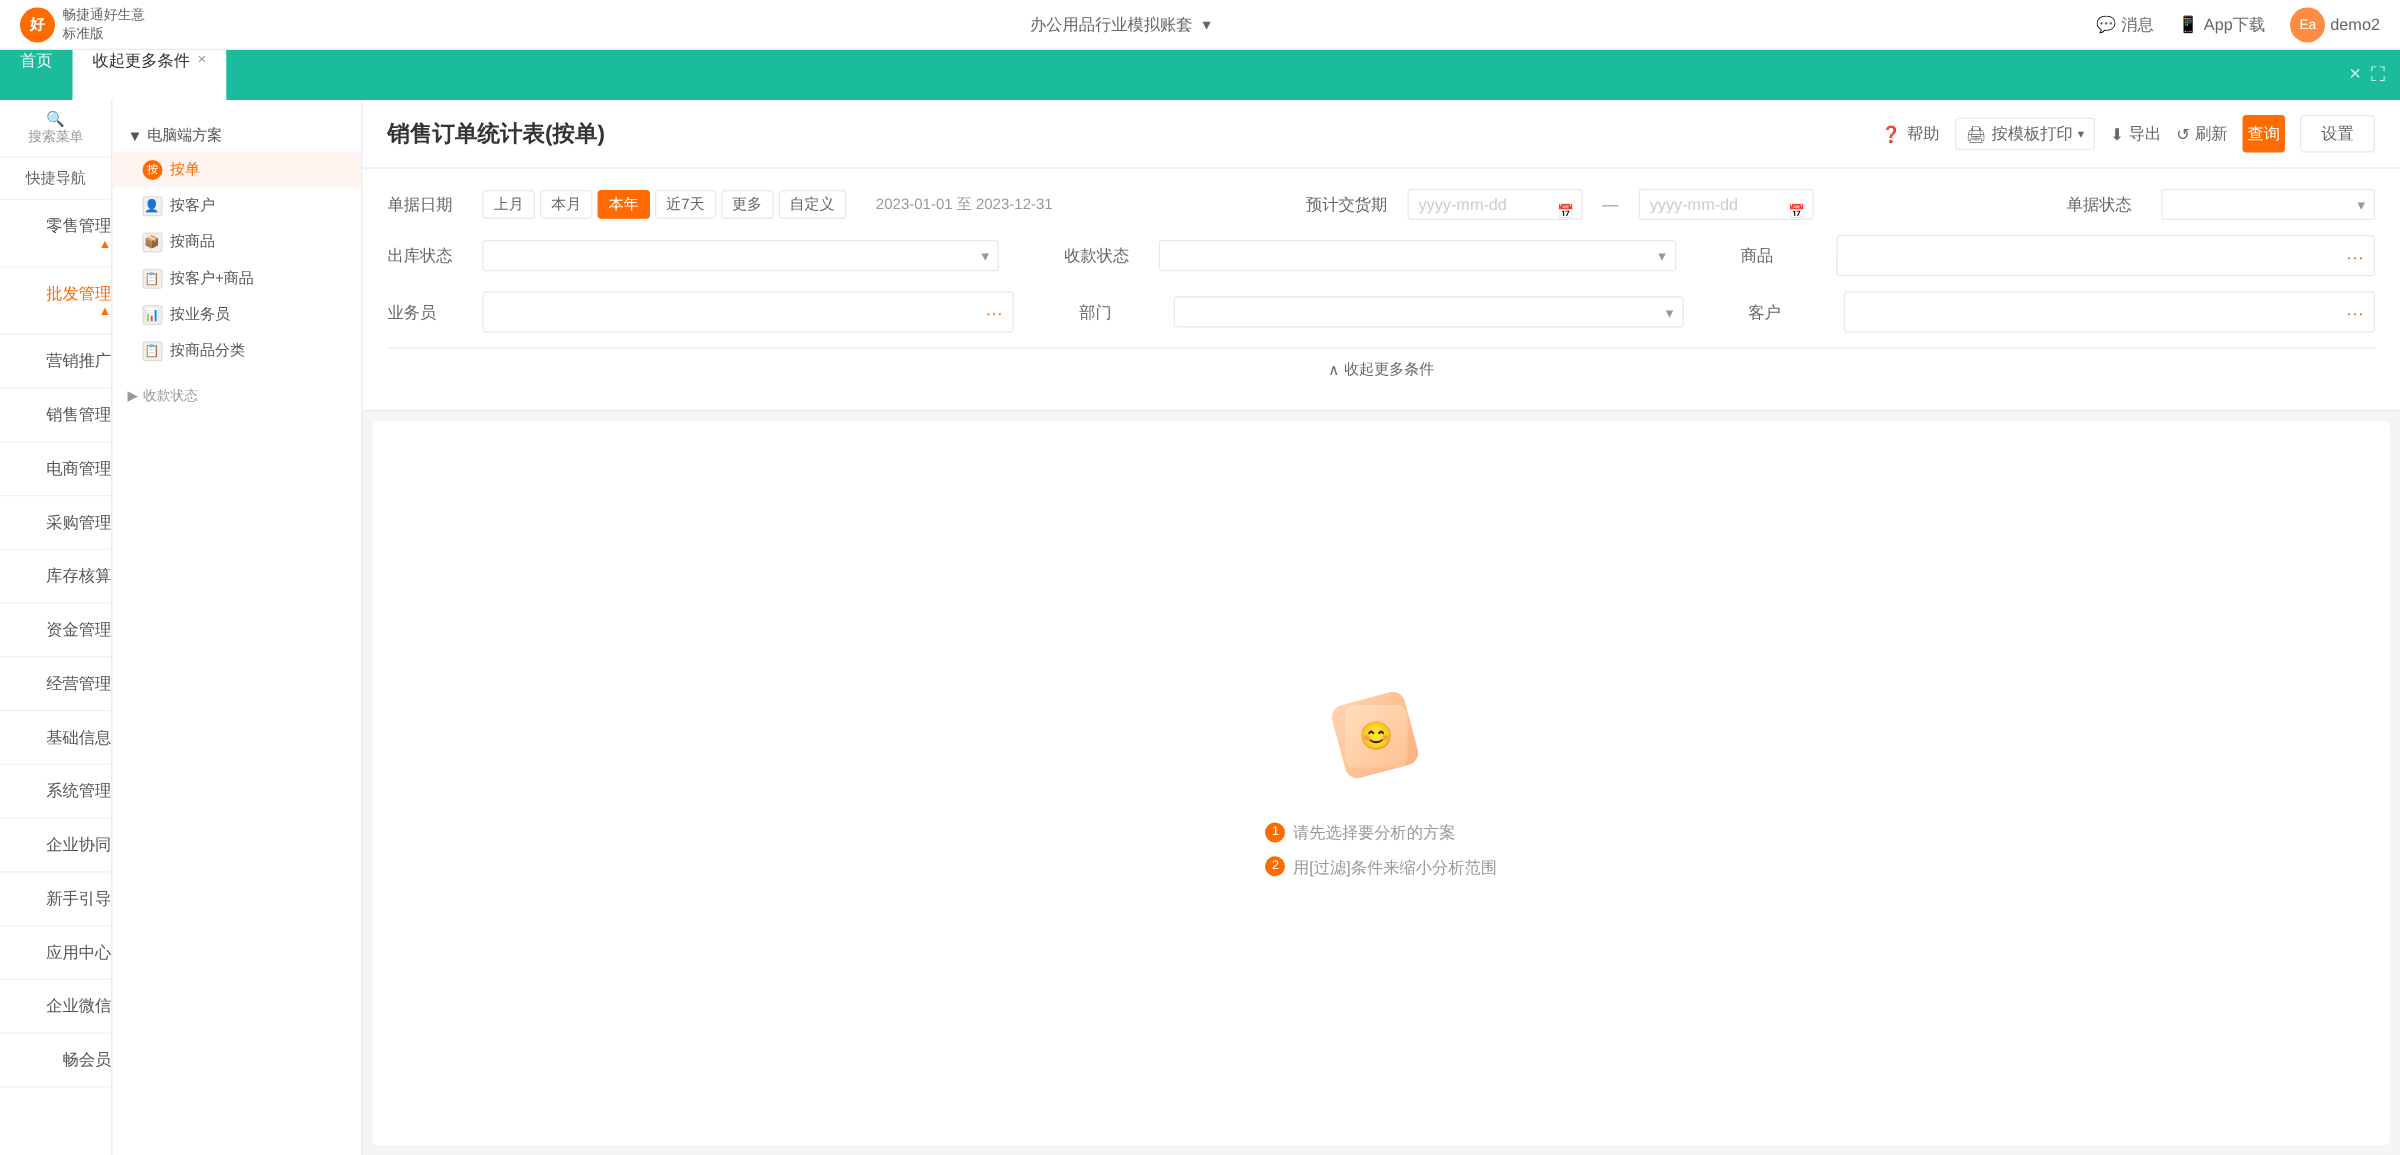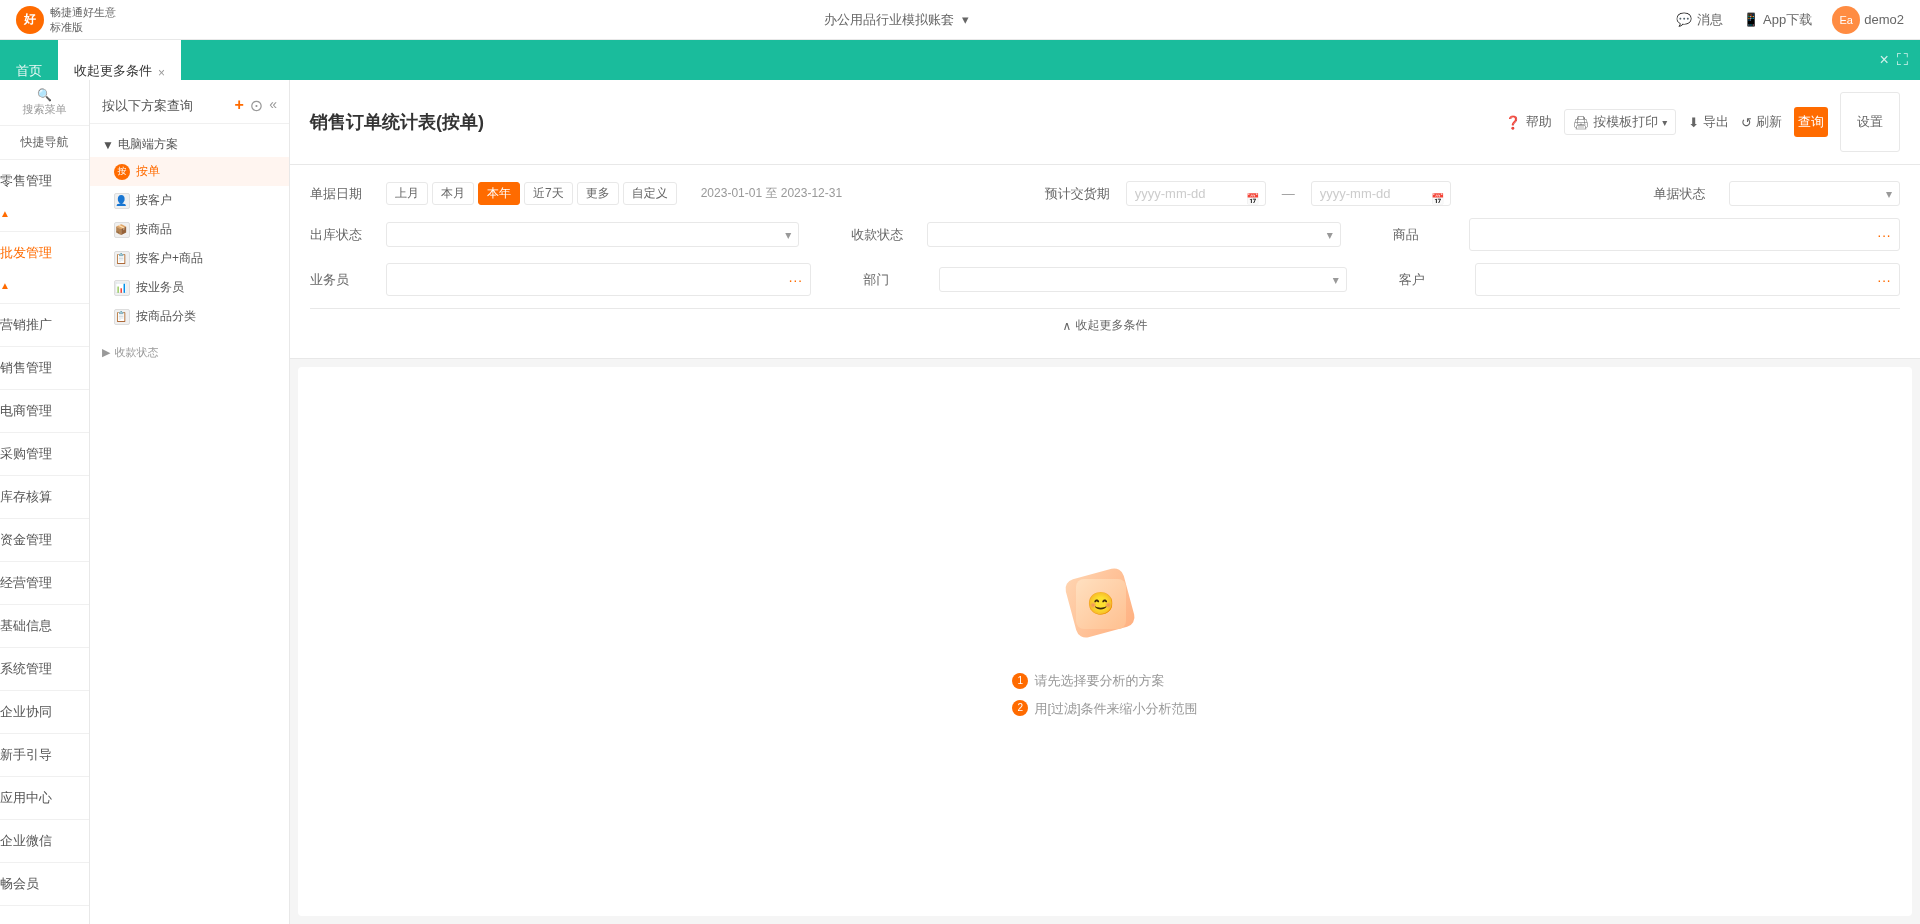--- a/index.html
+++ b/index.html
@@ -11,33 +11,33 @@
     .logo-area { display: flex; align-items: center; gap: 6px; }
     .logo-icon { width: 28px; height: 28px; background: #ff6b00; border-radius: 50%; display: flex; align-items: center; justify-content: center; color: #fff; font-size: 12px; font-weight: bold; }
     .logo-text { font-size: 11px; color: #666; line-height: 1.3; }
     .top-bar-center { display: flex; align-items: center; gap: 8px; color: #666; font-size: 13px; }
     .top-bar-right { display: flex; align-items: center; gap: 20px; color: #666; font-size: 13px; }
     .top-bar-right-item { display: flex; align-items: center; gap: 4px; cursor: pointer; }
     .avatar { width: 28px; height: 28px; background: #ff8c42; border-radius: 50%; display: flex; align-items: center; justify-content: center; color: #fff; font-size: 11px; }
 
     
     .nav-tabs { height: 40px; background: #1abc9c; display: flex; align-items: center; padding: 0 0; flex-shrink: 0; }
-    .nav-tab { padding: 0 16px; height: 40px; display: flex; align-items: flex-end; cursor: pointer; color: rgba(255,255,255,0.8); font-size: 13px; position: relative; }
+    .nav-tab { padding: 0 16px; height: 40px; display: flex; align-items: flex-start; cursor: pointer; color: rgba(255,255,255,0.8); font-size: 13px; position: relative; }
     .nav-tab.active { background: #fff; color: #333; }
     .nav-tab-close { margin-left: 6px; color: #999; font-size: 12px; }
     .nav-tab-home { color: rgba(255,255,255,0.9); }
     .window-controls { margin-left: auto; display: flex; align-items: center; gap: 8px; padding-right: 12px; }
     .window-btn { color: rgba(255,255,255,0.8); font-size: 16px; cursor: pointer; }
 
     
     .main-content { display: flex; flex: 1; overflow: hidden; }
 
     
     .sidebar { width: 90px; background: #fff; border-right: 1px solid #e8e8e8; display: flex; flex-direction: column; flex-shrink: 0; overflow-y: auto; }
-    .sidebar-item { padding: 12px 0; text-align: center; cursor: pointer; color: #555; font-size: 13px; border-bottom: 1px solid #f0f0f0; display: flex; flex-direction: column; align-items: flex-start; gap: 18px; }
+    .sidebar-item { padding: 12px 0; text-align: center; cursor: pointer; color: #555; font-size: 13px; border-bottom: 1px solid #f0f0f0; display: flex; flex-direction: column; align-items: flex-end; gap: 0; }
     .sidebar-item.active { color: #ff6b00; }
     .sidebar-search { padding: 8px; font-size: 12px; color: #666; text-align: center; border-bottom: 1px solid #f0f0f0; cursor: pointer; }
     .sidebar-nav { padding: 8px; font-size: 12px; color: #666; text-align: center; border-bottom: 1px solid #f0f0f0; cursor: pointer; }
 
     
     .content-area { flex: 1; display: flex; overflow: hidden; }
 
     
     .left-panel { width: 200px; background: #fff; border-right: 1px solid #e8e8e8; flex-shrink: 0; padding: 8px 0; }
     .left-panel-header { display: flex; align-items: center; justify-content: space-between; padding: 8px 12px; border-bottom: 1px solid #f0f0f0; }
@@ -75,21 +75,21 @@
     .filter-select { border: 1px solid #e8e8e8; border-radius: 3px; padding: 4px 28px 4px 8px; font-size: 13px; color: #333; background: #fff; outline: none; cursor: pointer; appearance: none; min-width: 120px; }
     .filter-select-wrapper { position: relative; display: inline-flex; align-items: center; }
     .filter-select-wrapper::after { content: '▾'; position: absolute; right: 8px; color: #999; font-size: 12px; pointer-events: none; }
     .filter-date-input { border: 1px solid #e8e8e8; border-radius: 3px; padding: 4px 28px 4px 8px; font-size: 13px; color: #333; background: #fff; outline: none; width: 140px; }
     .filter-date-input::placeholder { color: #ccc; }
     .date-input-wrapper { position: relative; display: inline-flex; align-items: flex-end; }
     .date-input-wrapper::after { content: '📅'; position: absolute; right: 6px; font-size: 11px; pointer-events: none; }
     .filter-dash { color: #999; }
     .filter-ellipsis { color: #ff6b00; cursor: pointer; font-size: 14px; }
     .query-btn { background: #ff6b00; color: #fff; border: none; border-radius: 3px; padding: 6px 4px; font-size: 13px; cursor: pointer; }
-    .settings-btn { background: #fff; color: #666; border: 1px solid #e8e8e8; border-radius: 3px; padding: 20px 16px; font-size: 13px; cursor: pointer; }
+    .settings-btn { background: #fff; color: #666; border: 1px solid #e8e8e8; border-radius: 3px; padding: 5px 16px; font-size: 13px; cursor: pointer; }
 
     .collapse-bar { display: flex; align-items: center; justify-content: center; padding: 8px; background: #fff; border-top: 1px solid #e8e8e8; cursor: pointer; color: #666; font-size: 12px; gap: 4px; }
 
     
     .data-area { flex: 1; display: flex; flex-direction: column; align-items: center; justify-content: center; background: #fff; margin: 8px; border-radius: 4px; }
     .empty-state { display: flex; flex-direction: column; align-items: center; gap: 16px; }
     .empty-tips { color: #999; font-size: 13px; line-height: 1.8; }
     .empty-tip-item { display: flex; align-items: center; gap: 6px; }
     .tip-num { width: 16px; height: 16px; background: #ff6b00; border-radius: 50%; color: #fff; font-size: 10px; display: flex; align-items: center; justify-content: center; flex-shrink: 0; }
     .tip-num-2 { background: #ff6b00; }
@@ -203,28 +203,20 @@
       <span>企业微信</span>
     </div>
     <div class="sidebar-item">
       <span>畅会员</span>
     </div>
   </div>
 
   <div class="content-area">
 
     <div class="left-panel">
-      <div class="left-panel-header">
-        <span class="left-panel-title">按以下方案查询</span>
-        <div class="left-panel-icons">
-          <span class="left-panel-icon" style="color:#ff6b00;font-size:16px;font-weight:bold;">+</span>
-          <span class="left-panel-icon" style="font-size:16px;">⊙</span>
-          <span class="left-panel-icon" style="font-size:14px;">«</span>
-        </div>
-      </div>
 
       <div class="scheme-section">
         <div class="scheme-section-title">
           <span>▼</span>
           <span>电脑端方案</span>
         </div>
 
         <div class="scheme-item active">
           <div class="scheme-item-icon">按</div>
           <span>按单</span>

